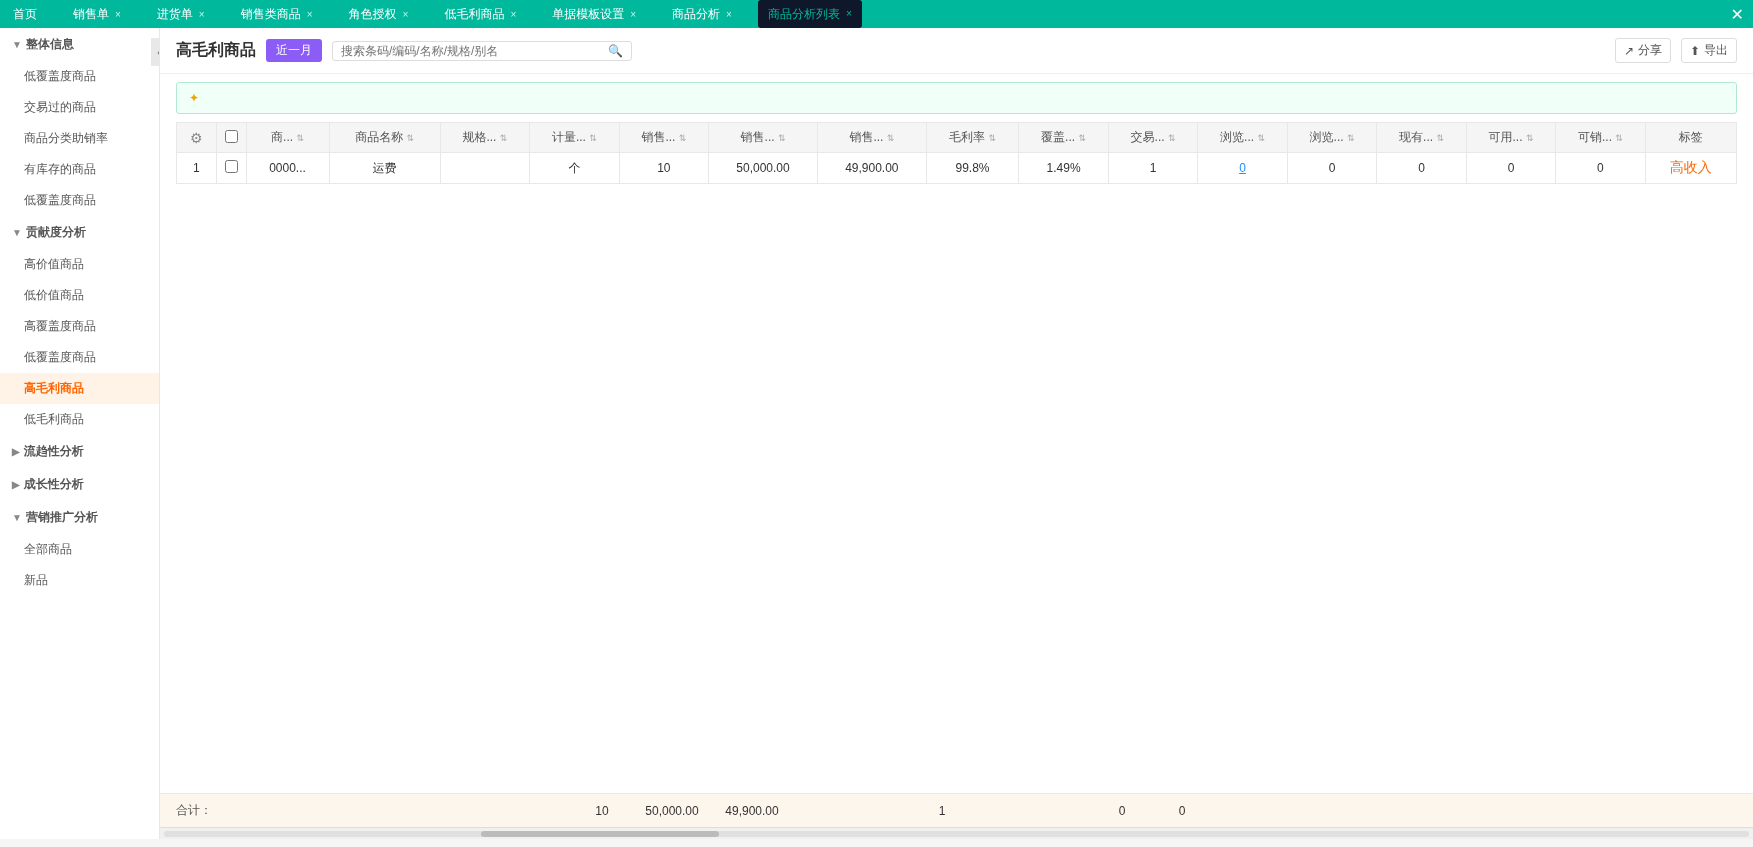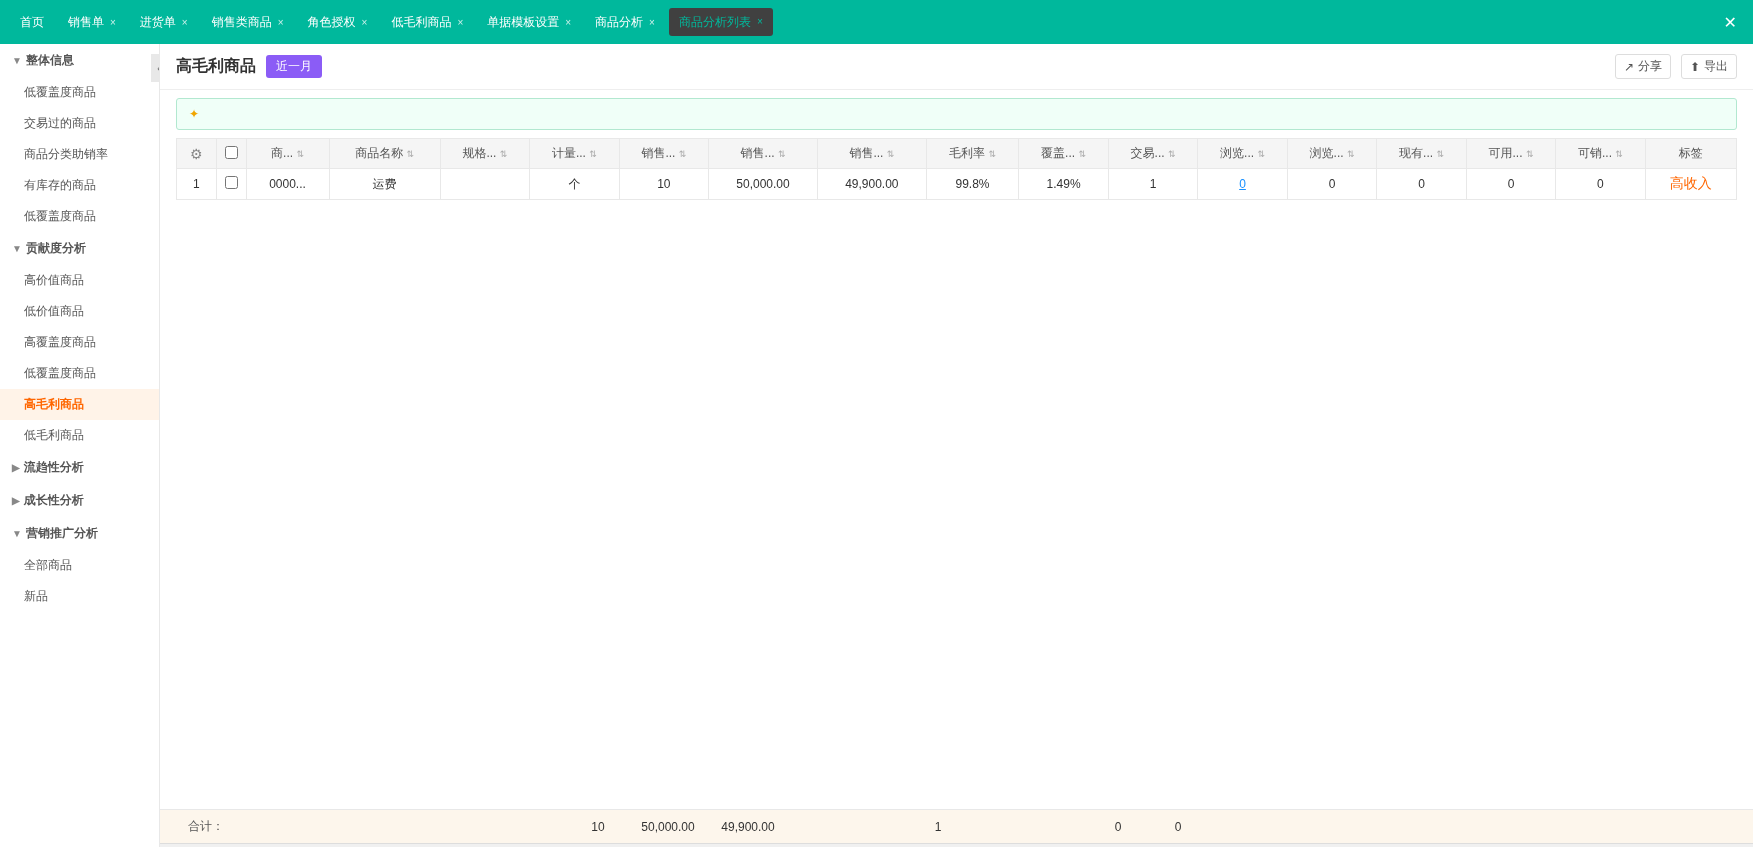--- a/index.html
+++ b/index.html
@@ -3,37 +3,37 @@
   <meta charset="utf-8">
   <style>
     * { box-sizing: border-box; margin: 0; padding: 0; }
     body { font-family: 'Microsoft YaHei', Arial, sans-serif; font-size: 12px; background: #f5f5f5; color: #333; overflow: hidden; }
 
     
     .top-nav {
       display: flex;
       align-items: center;
       background: #00b89c;
-      height: 44px;
-      padding: 0 10px;
-      gap: 4px;
+      height: 28px;
+      padding: 0 3px;
+      gap: 16px;
     }
     .top-nav .nav-item {
       color: #fff;
       padding: 4px 10px;
       border-radius: 3px;
       cursor: pointer;
       white-space: nowrap;
       font-size: 12px;
       display: flex;
       align-items: center;
       gap: 4px;
       height: 28px;
     }
-    .top-nav .nav-item.active { background: #404040; color: #00b89c; font-family: Liberation Mono, monospace; }
+    .top-nav .nav-item.active { background: #0f172a; color: #00b89c; font-family: Liberation Mono, monospace; }
     .top-nav .nav-item .close-x { font-size: 10px; color: rgba(255,255,255,0.8); margin-left: 2px; }
     .top-nav .nav-item.active .close-x { color: #00b89c; }
     .top-nav-spacer { flex: 1; }
     .top-nav-close { color: #fff; font-size: 16px; cursor: pointer; padding: 0 6px; }
 
     
     .main-layout {
       display: flex;
       height: calc(847px - 36px);
     }
@@ -193,24 +193,24 @@
     .checkbox-cell { width: 30px; }
     .link-cell { color: #1890ff; text-decoration: underline; cursor: pointer; }
     th .sort-icon { font-size: 9px; color: #aaa; }
 
     
     .footer-bar {
       display: flex;
       align-items: center;
       background: #fdf6ec;
       border-top: 1px solid #e8e8e8;
-      padding: 8px 28px;
+      padding: 8px 16px;
       flex-shrink: 0;
       font-size: 12px;
-      gap: 0;
+      gap: 16px;
     }
     .footer-label { color: #555; min-width: 50px; }
     .footer-cells {
       display: flex;
       flex: 1;
       gap: 0;
     }
     .footer-cell {
       text-align: center;
       padding: 0 4px;
@@ -327,20 +327,24 @@
     </div>
     <div class="sidebar-item">全部商品</div>
     <div class="sidebar-item">新品</div>
   </div>
 
   <div class="content-area">
 
     <div class="content-header">
       <span class="content-title">高毛利商品</span>
       <button class="filter-btn">近一月</button>
+      <div class="search-box">
+        <input type="text" placeholder="搜索条码/编码/名称/规格/别名" style="">
+        <span>🔍</span>
+      </div>
       <div class="header-spacer"></div>
       <div class="header-action-btn">
         <span>↗</span>
         <span>分享</span>
       </div>
       <div class="header-action-btn">
         <span>⬆</span>
         <span>导出</span>
       </div>
     </div>

